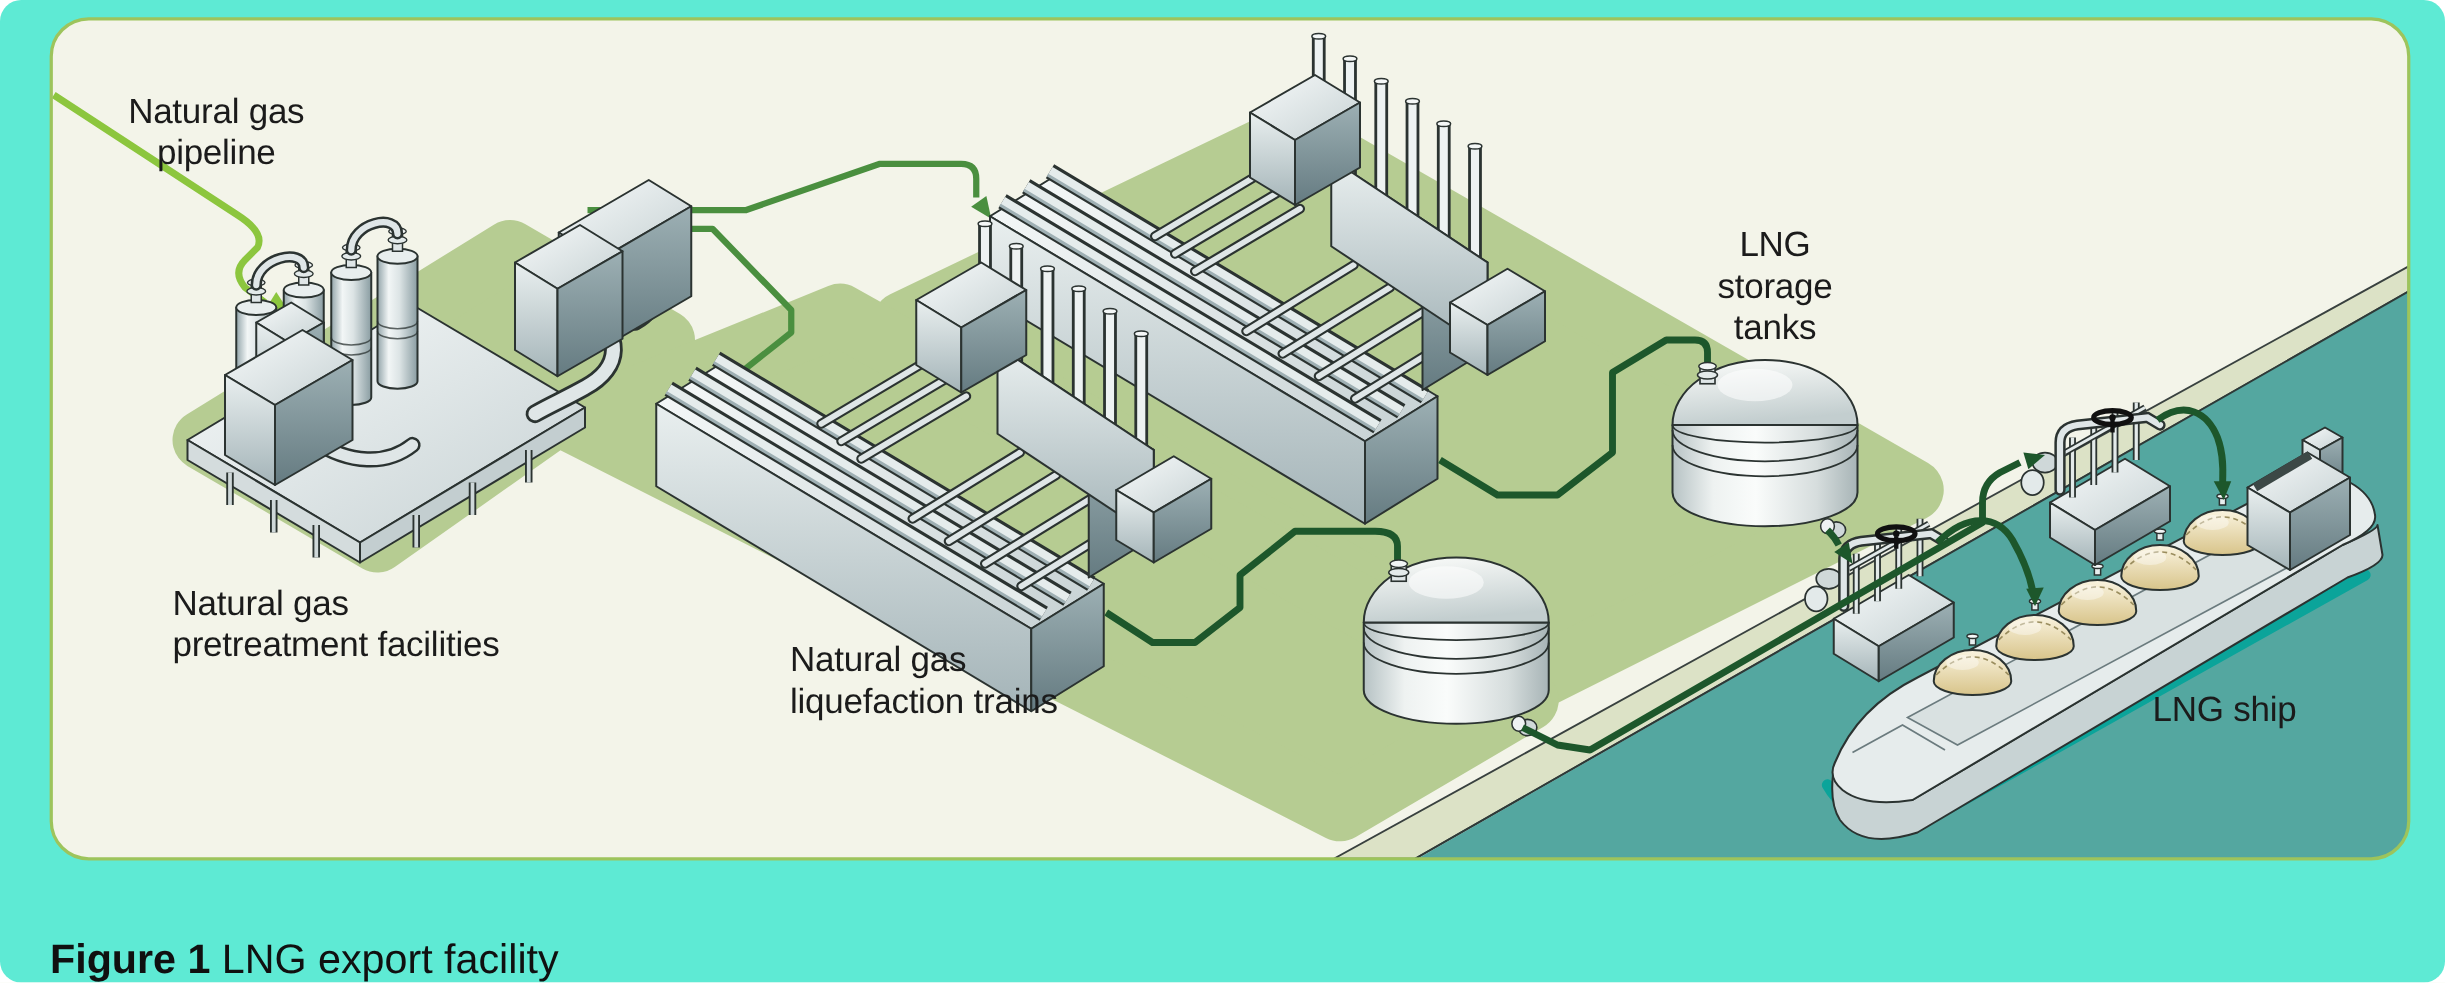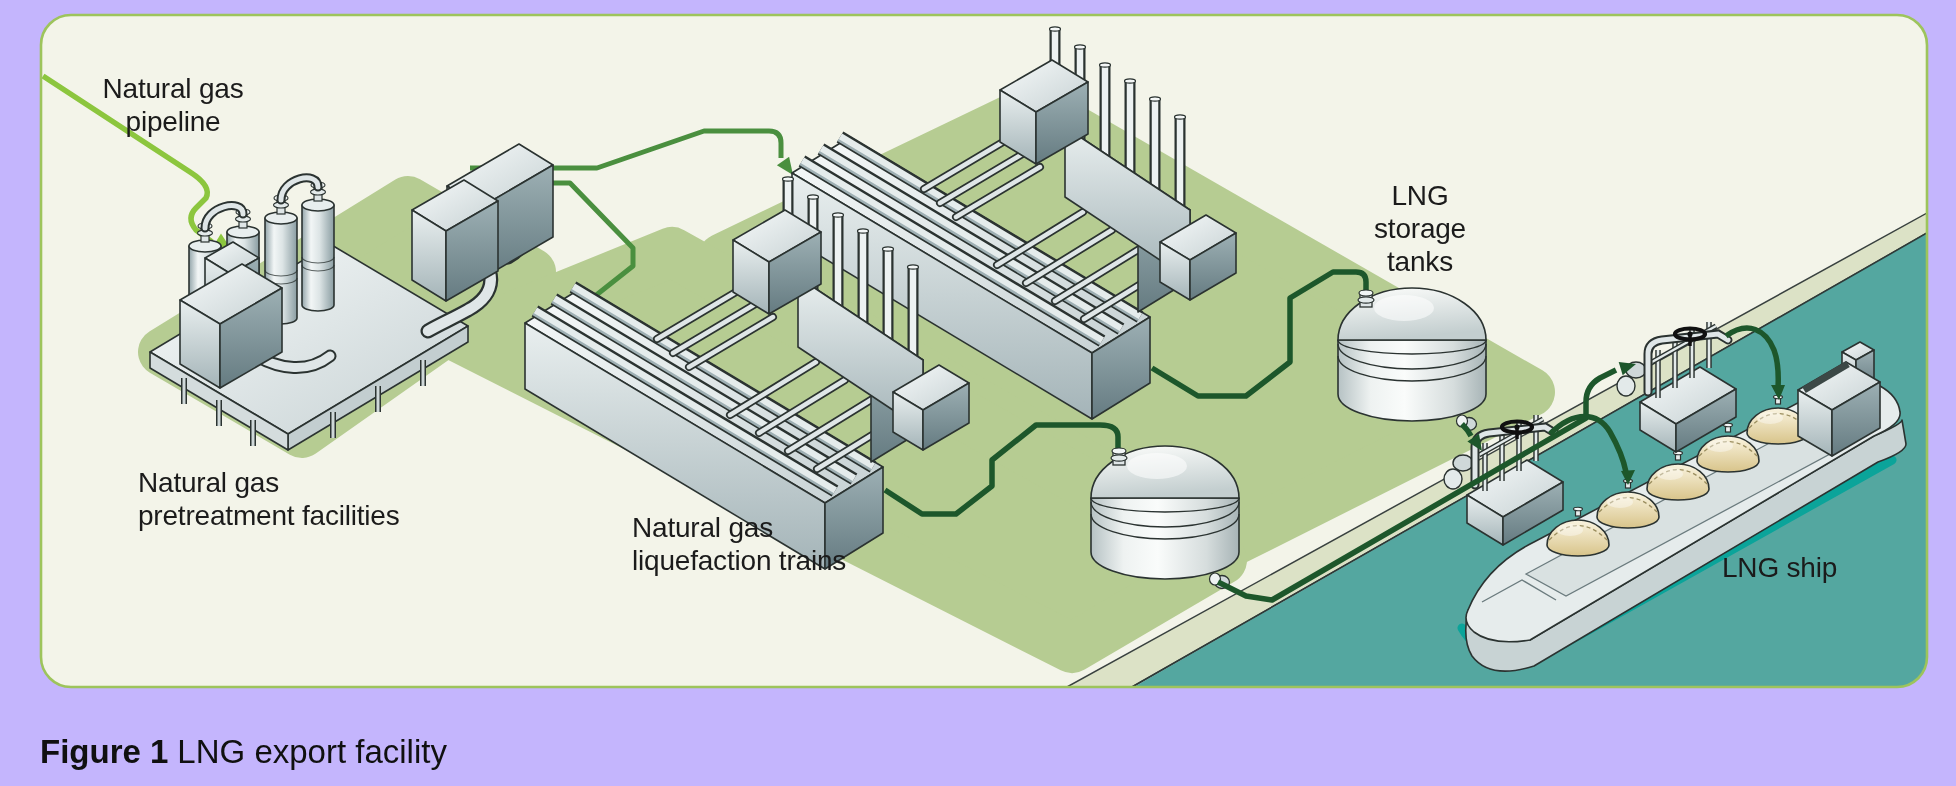--- a/index.html
+++ b/index.html
@@ -1,22 +1,22 @@
 <!DOCTYPE html>
 <html><head>
 <meta charset="utf-8">
 <style>
   html,body { margin:0; padding:0; background:#ffffff; }
-  .stage { position:relative; width:1956px; height:786px; background:#c4b5fd;
-           font-family:"Liberation Sans", sans-serif; overflow:hidden; }
+  .stage { position:relative; width:1956px; height:786px; background:#5eead4;
+           font-family:"Liberation Sans", sans-serif; overflow:hidden;border-radius:17px; }
   .art { position:absolute; left:0; top:0; }
   .label { position:absolute; font-size:28px; line-height:33px; color:#1b1b1b;
            white-space:pre-line; letter-spacing:-0.2px; }
   .label.center { text-align:center; }
-  .caption { position:absolute; left:40px; top:733px; font-size:33px; color:#101010; }
+  .caption { position:absolute; left:40px; top:748px; font-size:33px; color:#101010; }
   .caption .bold { font-weight:bold; }
   .caption .rest { margin-left:9px; }
   svg .ol { stroke:#2b3331; stroke-width:1.6; stroke-linejoin:round; }
 </style>
 </head>
 <body>
 
 <div class="stage">
 
   <svg class="art" width="1956" height="786" viewBox="0 0 1956 786">

